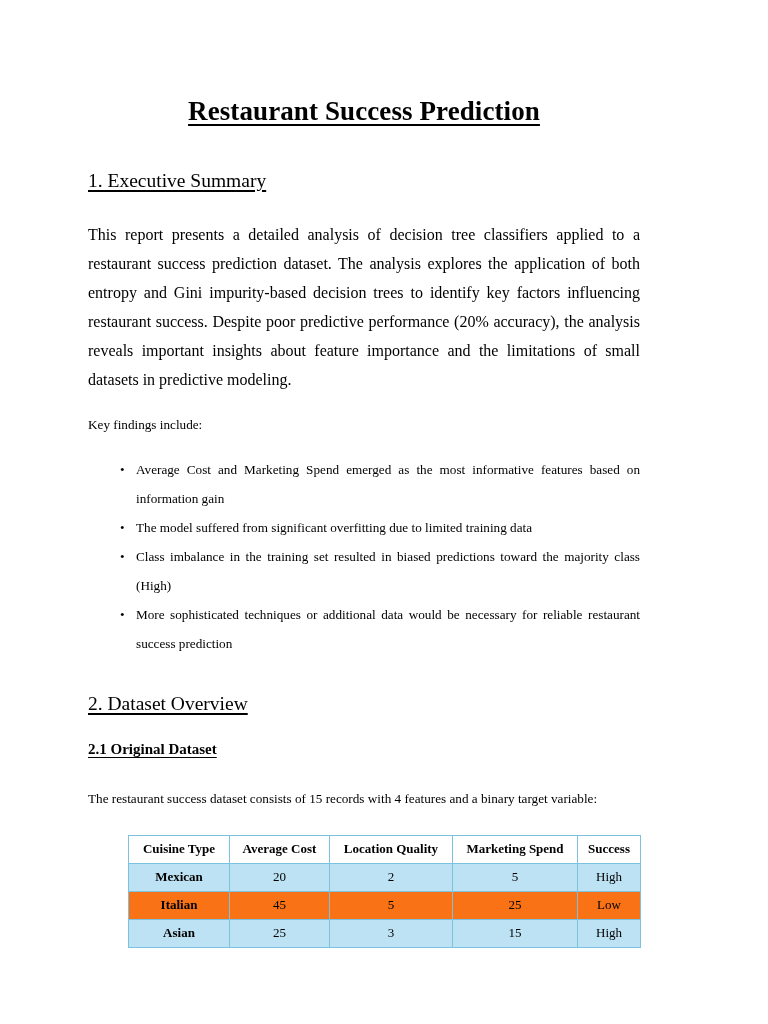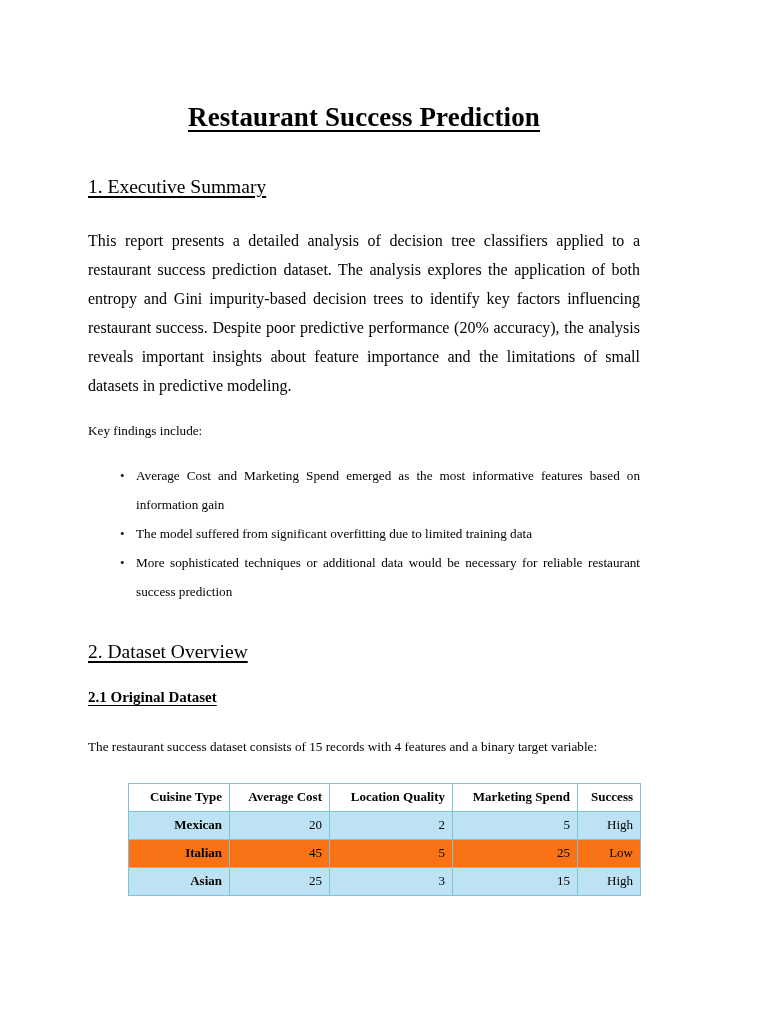--- a/index.html
+++ b/index.html
@@ -14,21 +14,21 @@
     overflow: hidden;
     font-family: "Liberation Serif", "DejaVu Serif", serif;
     color: #000000;
     -webkit-font-smoothing: antialiased;
   }
   .page {
     position: relative;
     width: 728px;
     height: 1024px;
     box-sizing: border-box;
-    padding: 12px 88px 0 88px;
+    padding: 6px 88px 0 88px;
   }
 
   
   .doc-title {
     margin: 0;
     padding-top: 90px;
     text-align: center;
     font-size: 27px;
     font-weight: bold;
     letter-spacing: 0.1px;
@@ -124,21 +124,21 @@
     table-layout: fixed;
     width: 512px;
     font-size: 13px;
   }
   table.data-table th,
   table.data-table td {
     border: 1px solid #7cc2de;
     padding: 4px 7px 5px 7px;
     height: 18px;
     vertical-align: middle;
-    text-align: right;
+    text-align: center;
     line-height: 18px;
     overflow: hidden;
     white-space: nowrap;
   }
   table.data-table thead th {
     background: #ffffff;
     font-weight: bold;
   }
   table.data-table tbody tr.band td {
     background: #bde2f3;
@@ -173,20 +173,21 @@
 
   <div class="sp-para"></div>
 
   <p class="para-plain">Key findings include:</p>
 
   <div class="sp-para"></div>
 
   <ul class="bullets">
     <li>Average Cost and Marketing Spend emerged as the most informative features based on information gain</li>
     <li>The model suffered from significant overfitting due to limited training data</li>
+    <li>Class imbalance in the training set resulted in biased predictions toward the majority class (High)</li>
     <li>More sophisticated techniques or additional data would be necessary for reliable restaurant success prediction</li>
   </ul>
 
   <div class="sp-body-h1"></div>
 
   <h2 class="h1"><span class="u">2. Dataset Overview</span></h2>
 
   <div class="sp-h1-h2"></div>
 
   <h3 class="h2"><span class="u">2.1 Original Dataset</span></h3>

